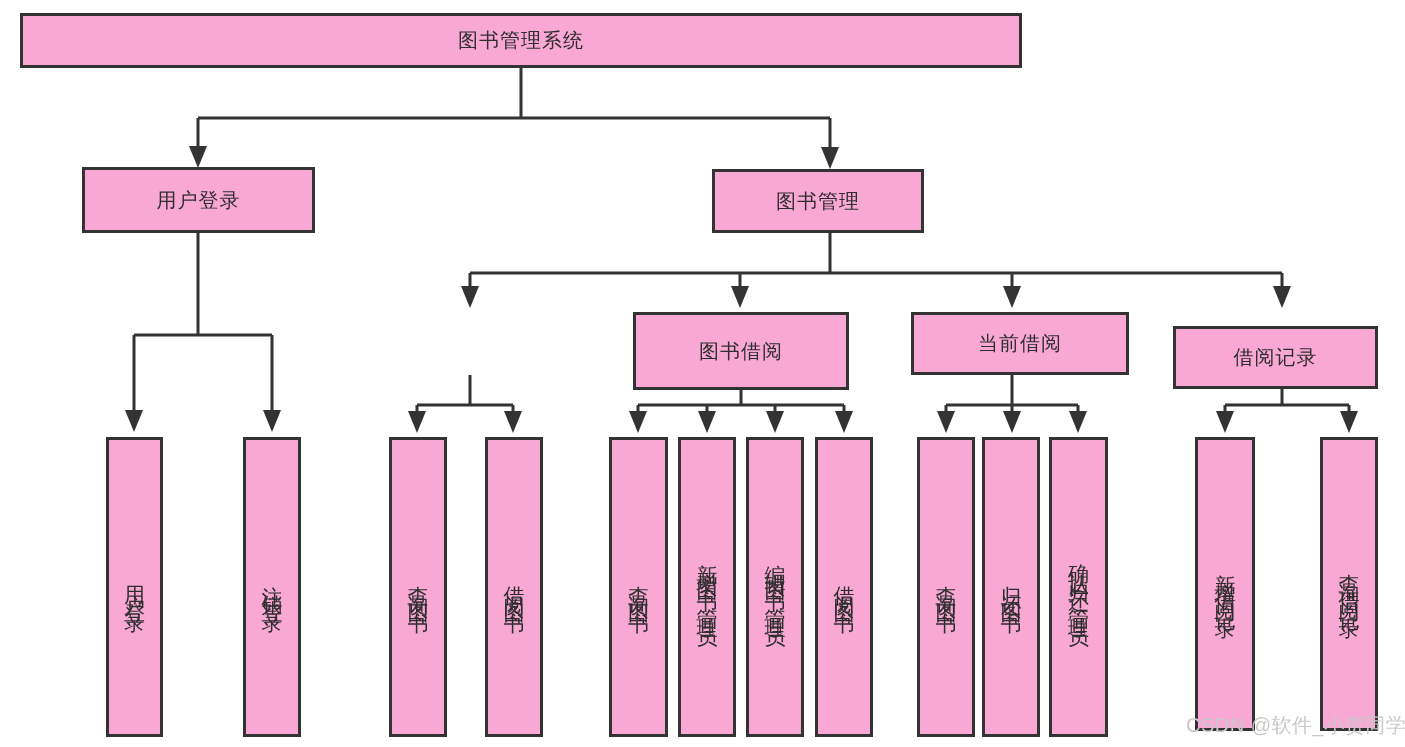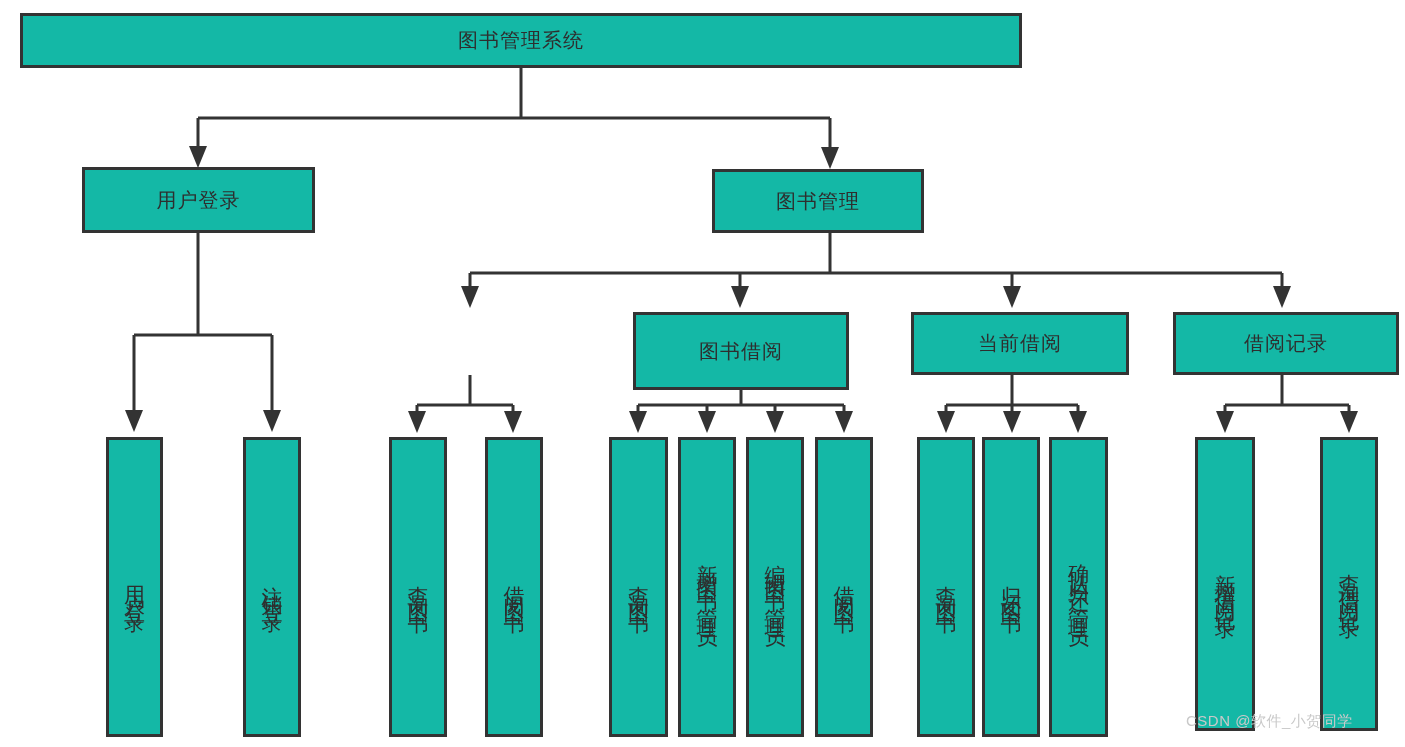--- a/index.html
+++ b/index.html
@@ -4,41 +4,41 @@
 <style>
   html,body{margin:0;padding:0;background:#fff;}
   .canvas{
     position:relative;width:1405px;height:747px;background:#fff;
     font-family:"Liberation Sans",sans-serif;overflow:hidden;
   }
   .connector-svg{position:absolute;left:0;top:0;z-index:1;}
   .connector-svg path{stroke:#333333;stroke-width:3;fill:none;}
   .connector-svg polygon{fill:#333333;stroke:none;}
   .node{
-    position:absolute;box-sizing:border-box;border:3px solid #333333;background:#14b8a6;
+    position:absolute;box-sizing:border-box;border:3px solid #333333;background:#f9a8d4;
     display:flex;align-items:center;justify-content:center;color:#2e2e2e;z-index:2;
   }
   .h-node{font-size:20px;letter-spacing:1px;}
   .leaf{top:437px;height:300px;}
   .vtext{
     writing-mode:vertical-rl;text-orientation:mixed;
     font-size:21px;letter-spacing:9px;line-height:1.15;
   }
   .watermark{
     position:absolute;left:1186px;top:712px;z-index:6;
-    font-size:15px;color:#c9c9c9;letter-spacing:0.5px;white-space:nowrap;
+    font-size:20px;color:#c9c9c9;letter-spacing:0.5px;white-space:nowrap;
   }
   
   #n-root{left:20px;top:13px;width:1002px;height:55px;}
   #n-user-login{left:82px;top:167px;width:233px;height:66px;}
   #n-book-mgmt{left:712px;top:169px;width:212px;height:64px;}
   #n-new-books{left:363px;top:312px;width:214px;height:63px;}
   #n-book-borrow{left:633px;top:312px;width:216px;height:78px;}
   #n-current-borrow{left:903px;top:312px;width:218px;height:63px;margin-left:8px;}
-  #n-borrow-records{left:1173px;top:312px;width:226px;height:63px;}
+  #n-borrow-records{left:1173px;top:326px;width:205px;height:63px;}
   #n-ul-login{left:106px;width:57px;}
   #n-ul-logout{left:243px;width:58px;}
   #n-nb-query{left:389px;width:58px;}
   #n-nb-borrow{left:485px;width:58px;}
   #n-bb-query{left:609px;width:59px;}
   #n-bb-add{left:678px;width:58px;}
   #n-bb-edit{left:746px;width:58px;}
   #n-bb-borrow{left:815px;width:58px;}
   #n-cb-query{left:917px;width:58px;}
   #n-cb-return{left:982px;width:58px;}

